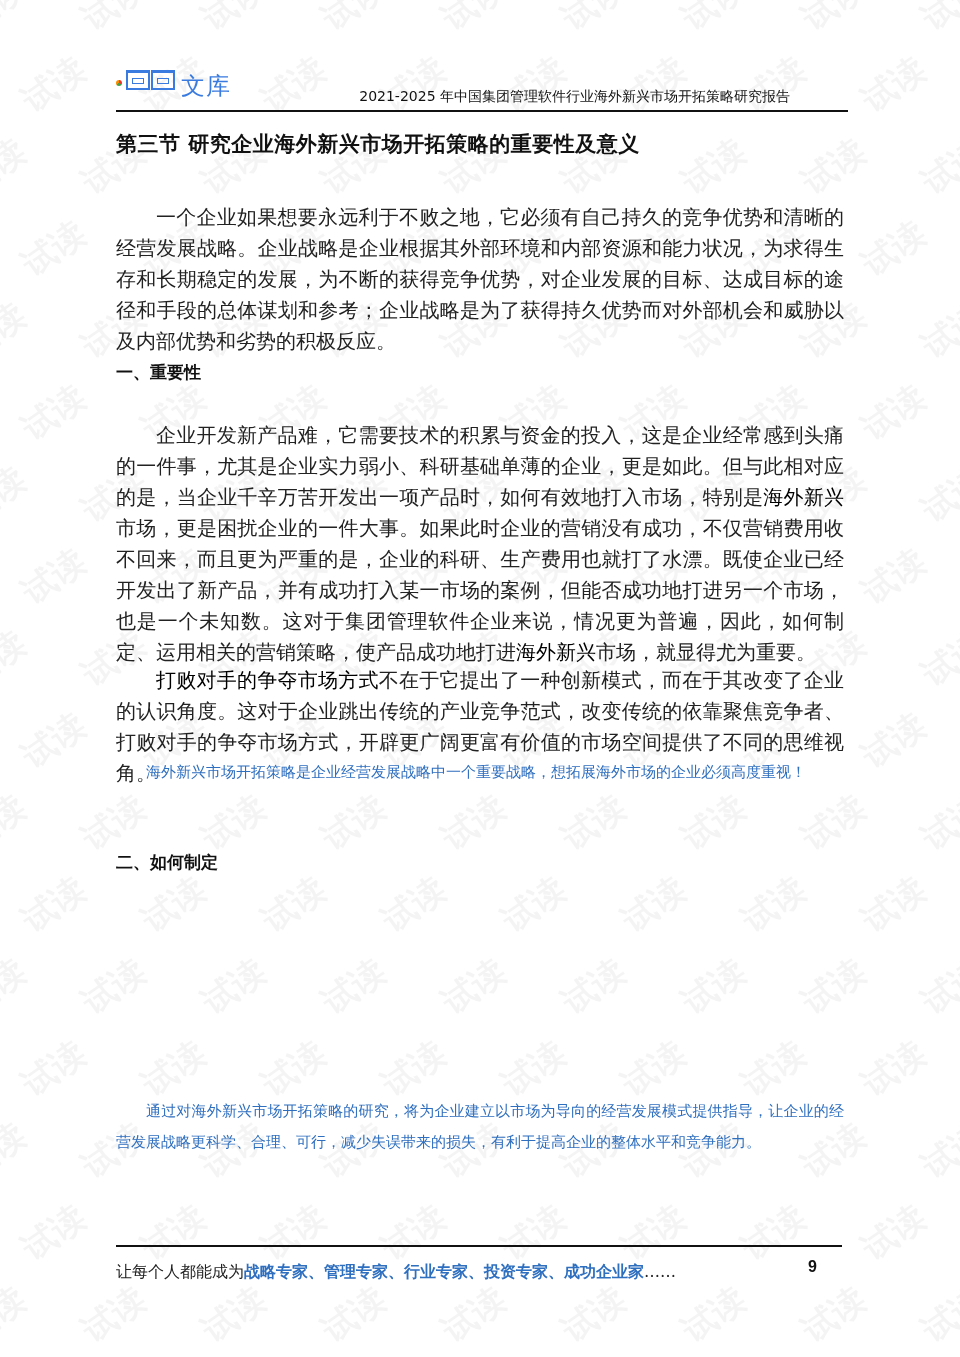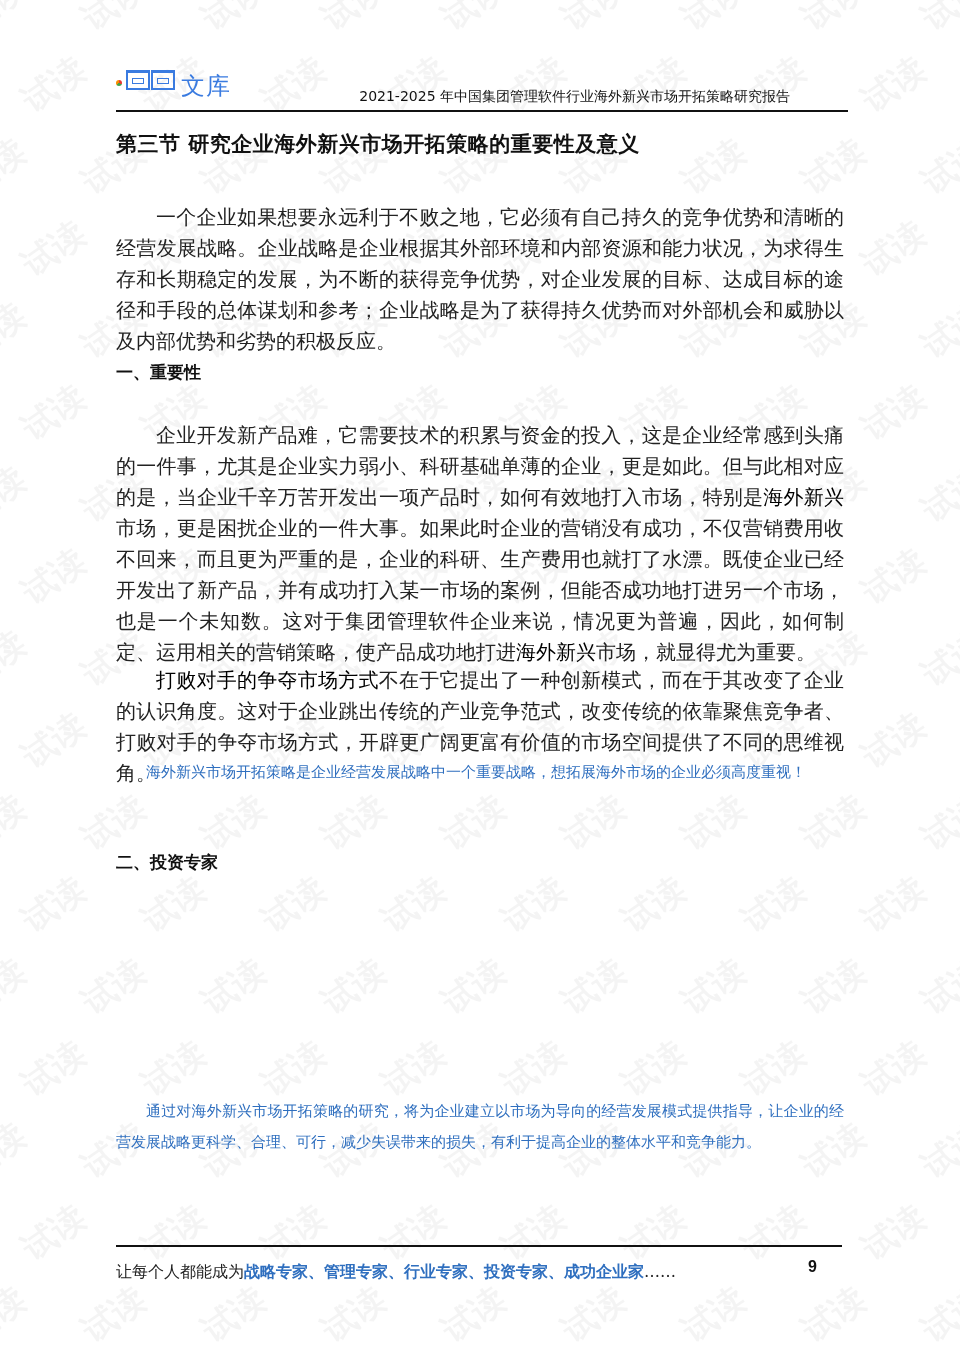--- a/index.html
+++ b/index.html
@@ -211,21 +211,21 @@
   <p class="para" style="top:202px">一个企业如果想要永远利于不败之地，它必须有自己持久的竞争优势和清晰的经营发展战略。企业战略是企业根据其外部环境和内部资源和能力状况，为求得生存和长期稳定的发展，为不断的获得竞争优势，对企业发展的目标、达成目标的途径和手段的总体谋划和参考；企业战略是为了获得持久优势而对外部机会和威胁以及内部优势和劣势的积极反应。</p>
 
   <h2 class="sub" style="top:361px">一、重要性</h2>
 
   <p class="para" style="top:420px"><span>企业开发新产品难，它需要技术的积累与资金的投入，这是企业经常感到头痛的一件事，尤其是企业实力弱小、科研基础单薄的企业，更是如此。但与此相对应的是，当企业千辛万苦开发出一项产品时，如何有效地打入市场，特别是</span><span class="blue">海外新兴</span><span>市场，更是困扰企业的一件大事。如果此时企业的营销没有成功，不仅营销费用收不回来，而且更为严重的是，企业的科研、生产费用也就打了水漂。既使企业已经开发出了新产品，并有成功打入某一市场的案例，但能否成功地打进另一个市场，也是一个未知数。这对于集团管理软件企业来说，情况更为普遍，因此，如何制定、运用相关的营销策略，使产品成功地打进</span><span class="blue">海外新兴</span><span>市场，就显得尤为重要。</span></p>
 
   <p class="para" style="top:665px"><span class="blue">打败对手的争夺市场方式</span><span>不在于它提出了一种创新模式，而在于其改变了企业的认识角度。这对于企业跳出传统的产业竞争范式，改变传统的依靠聚焦竞争者、打败对手的争夺市场方式，开辟更广阔更富有价值的市场空间提供了不同的思维视角。</span></p>
 
   <p class="para blue-para" style="top:757px">海外新兴市场开拓策略是企业经营发展战略中一个重要战略，想拓展海外市场的企业必须高度重视！</p>
 
-  <h2 class="sub" style="top:851px">二、投资专家</h2>
+  <h2 class="sub" style="top:851px">二、如何制定</h2>
 
 
   <p class="para blue-para" style="top:1096px">通过对海外新兴市场开拓策略的研究，将为企业建立以市场为导向的经营发展模式提供指导，让企业的经营发展战略更科学、合理、可行，减少失误带来的损失，有利于提高企业的整体水平和竞争能力。</p>
 
   <div class="footer-line"></div>
   <div class="footer-slogan"><span>让每个人都能成为</span><span class="hl">战略专家、管理专家、行业专家、投资专家、成功企业家</span><span>……</span></div>
   <div class="page-number">9</div>
 </div>
 
 </body></html>

